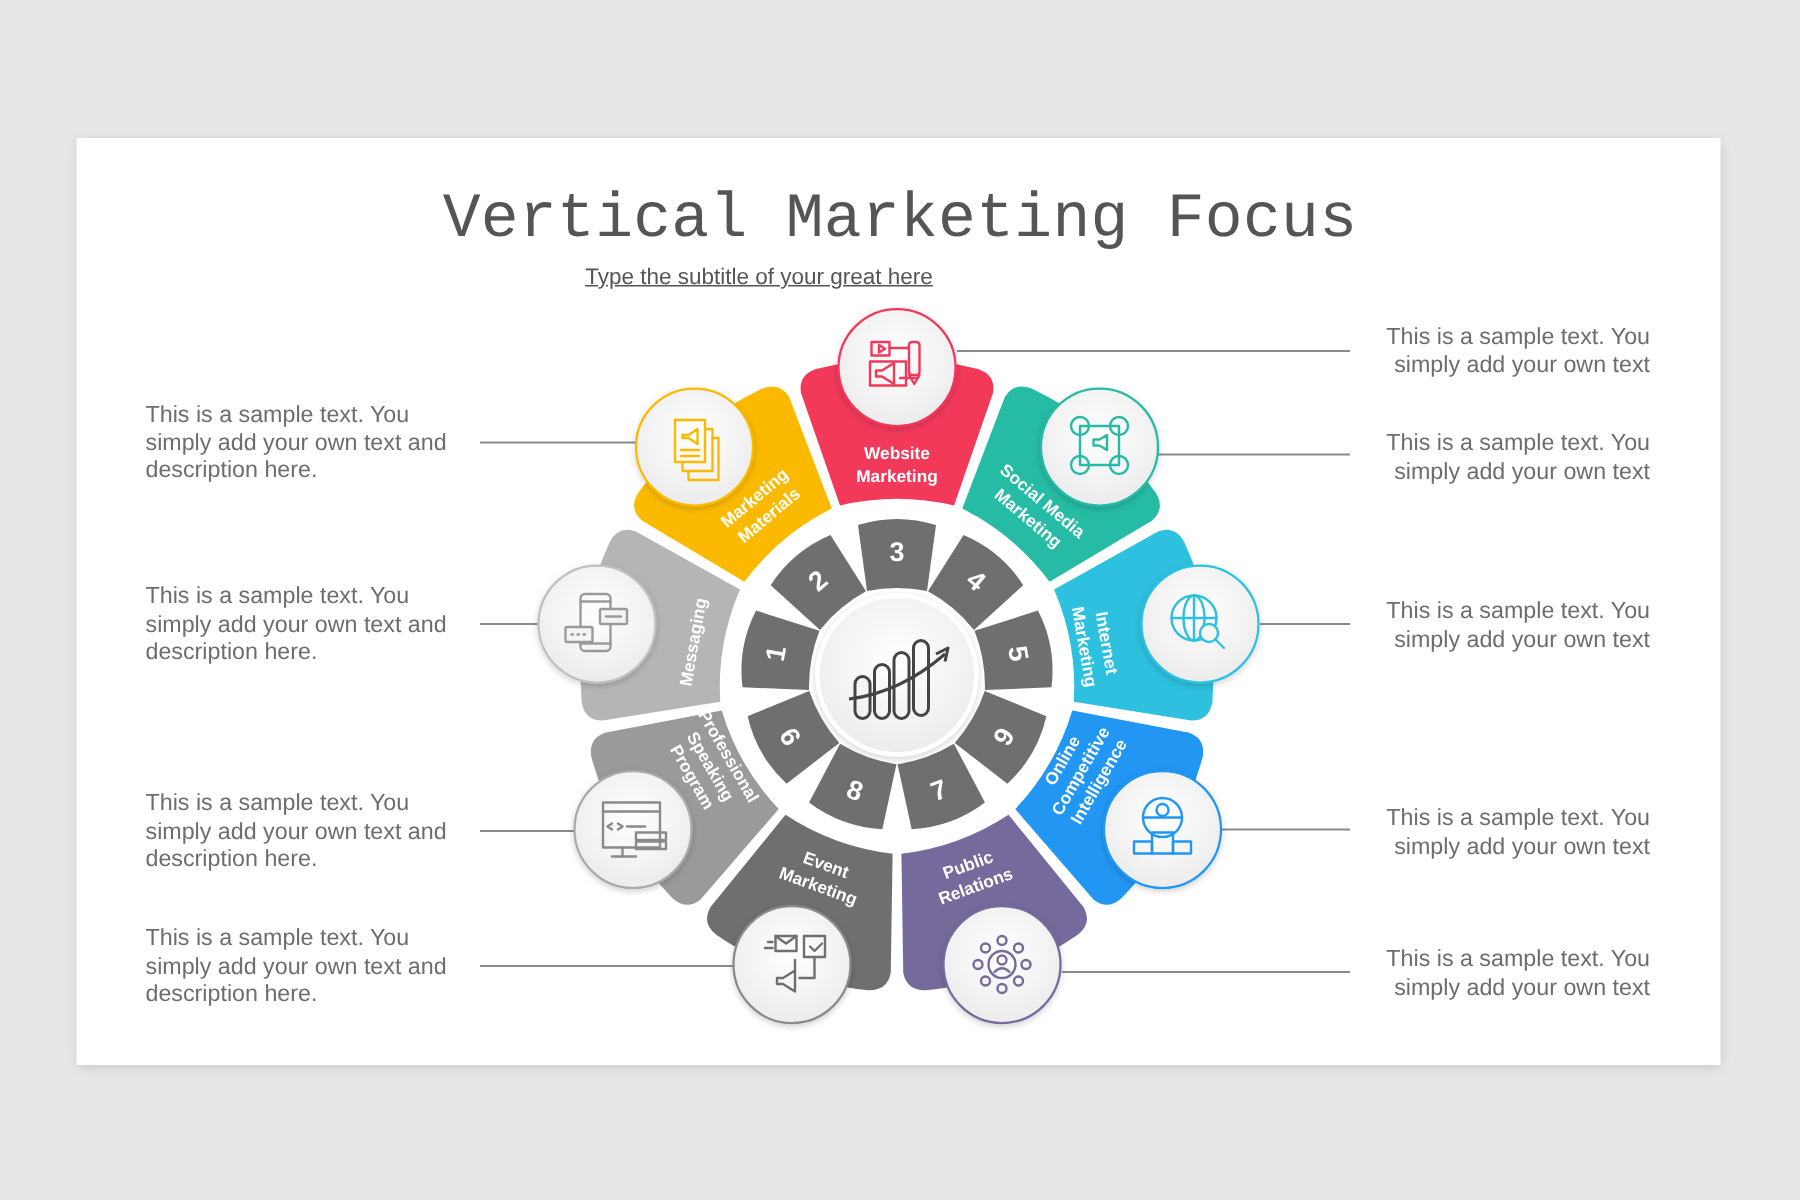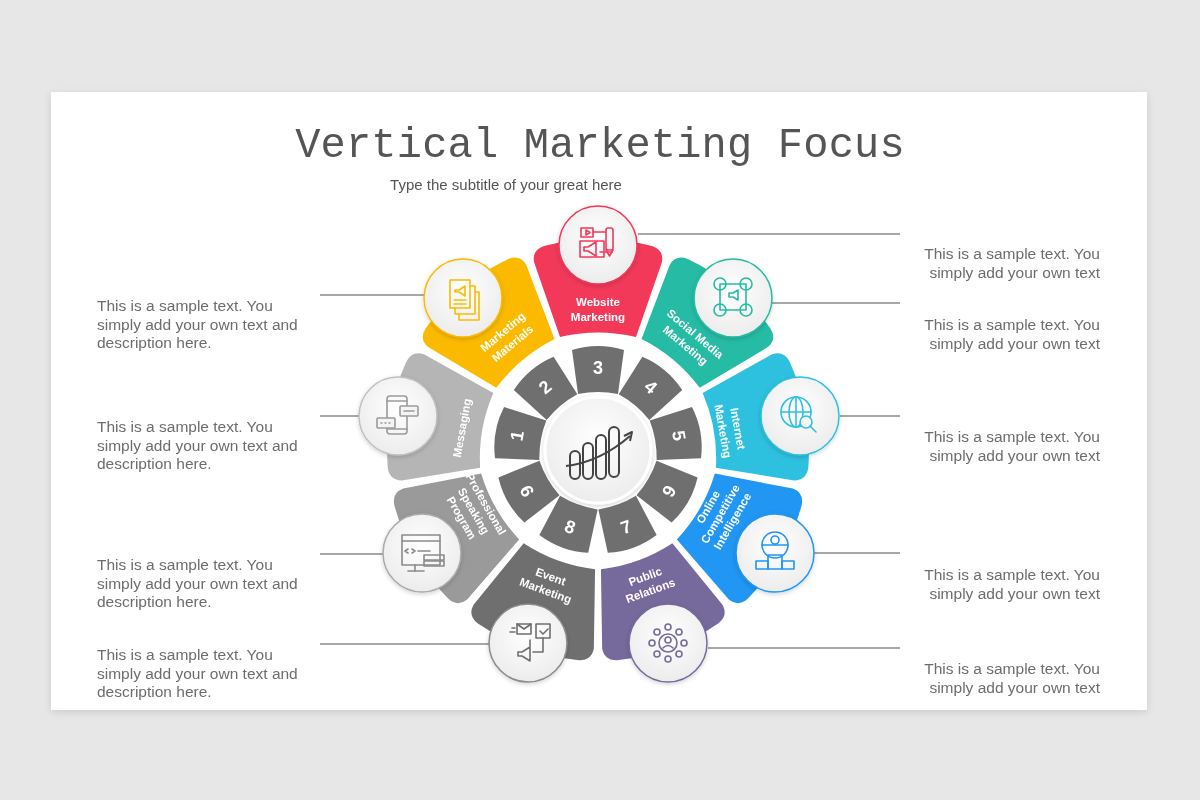--- a/index.html
+++ b/index.html
@@ -1,20 +1,20 @@
 <!DOCTYPE html>
 <html><head>
 <meta charset="utf-8">
 <style>
   html,body{margin:0;padding:0;}
   body{width:1200px;height:800px;background:#e8e7e8;position:relative;overflow:hidden;font-family:"Liberation Sans",sans-serif;}
   .slide{position:absolute;left:51px;top:92px;width:1096px;height:618px;background:#ffffff;box-shadow:0 2px 8px rgba(0,0,0,0.12);}
   .title{position:absolute;left:0;top:122px;width:1200px;text-align:center;font-size:42px;color:#555555;font-family:Liberation Mono, monospace;letter-spacing:0.2px;}
-  .subtitle{position:absolute;left:0;top:176px;width:1012px;text-align:center;font-size:15px;color:#555555;}
-  .desc{position:absolute;font-size:15.5px;line-height:18.5px;color:#6d6d6d;margin-top:29px;}
+  .subtitle{position:absolute;left:0;top:176px;width:1012px;text-align:center;font-size:15px;color:#555555;text-decoration:underline;}
+  .desc{position:absolute;font-size:15.5px;line-height:18.5px;color:#6d6d6d;}
   .desc.left{left:97px;width:220px;text-align:left;}
   .desc.right{left:880px;width:220px;text-align:right;}
   svg.diagram{position:absolute;left:0;top:0;}
   .petal-label{font-family:"Liberation Sans",sans-serif;font-weight:bold;font-size:11.5px;fill:#ffffff;}
   .num{font-family:"Liberation Sans",sans-serif;font-weight:bold;font-size:18px;fill:#ffffff;}
 </style>
 </head>
 <body>
 
 <div class="slide"></div>

